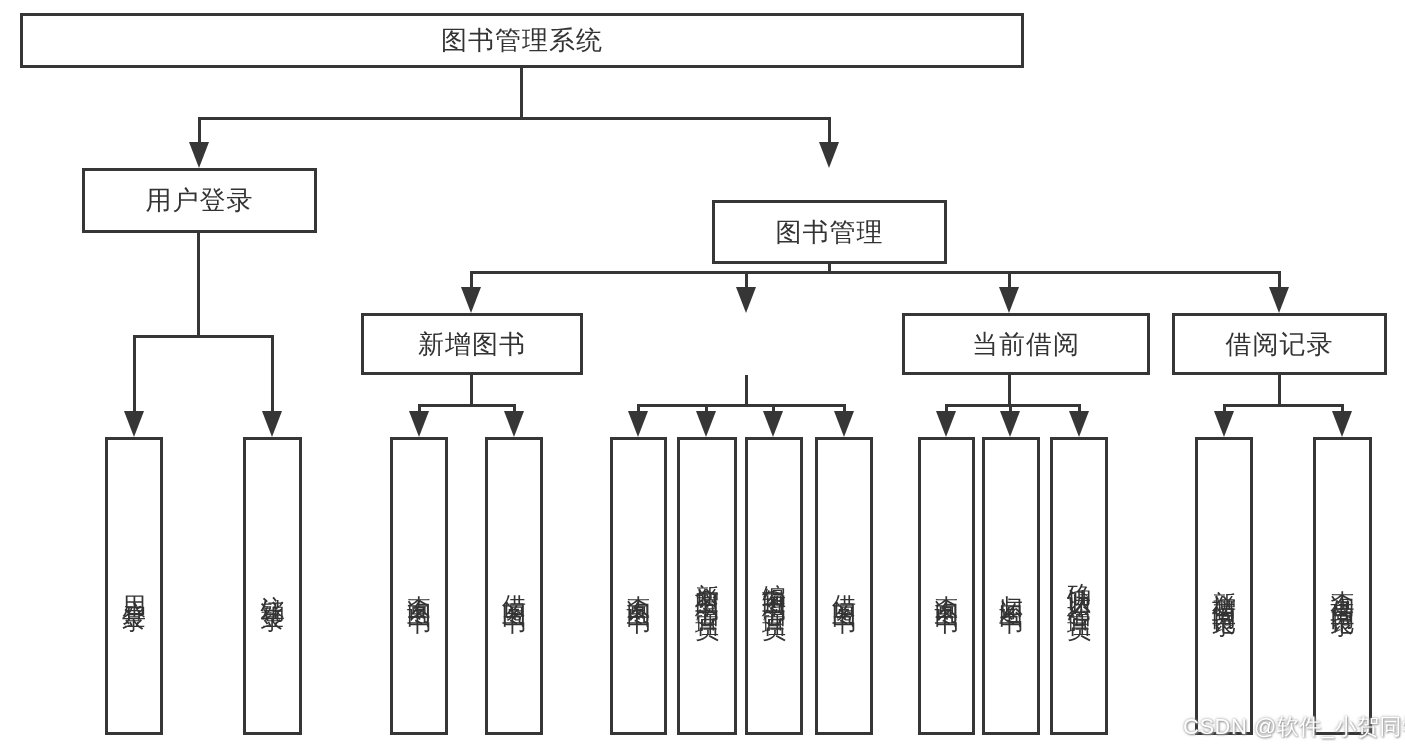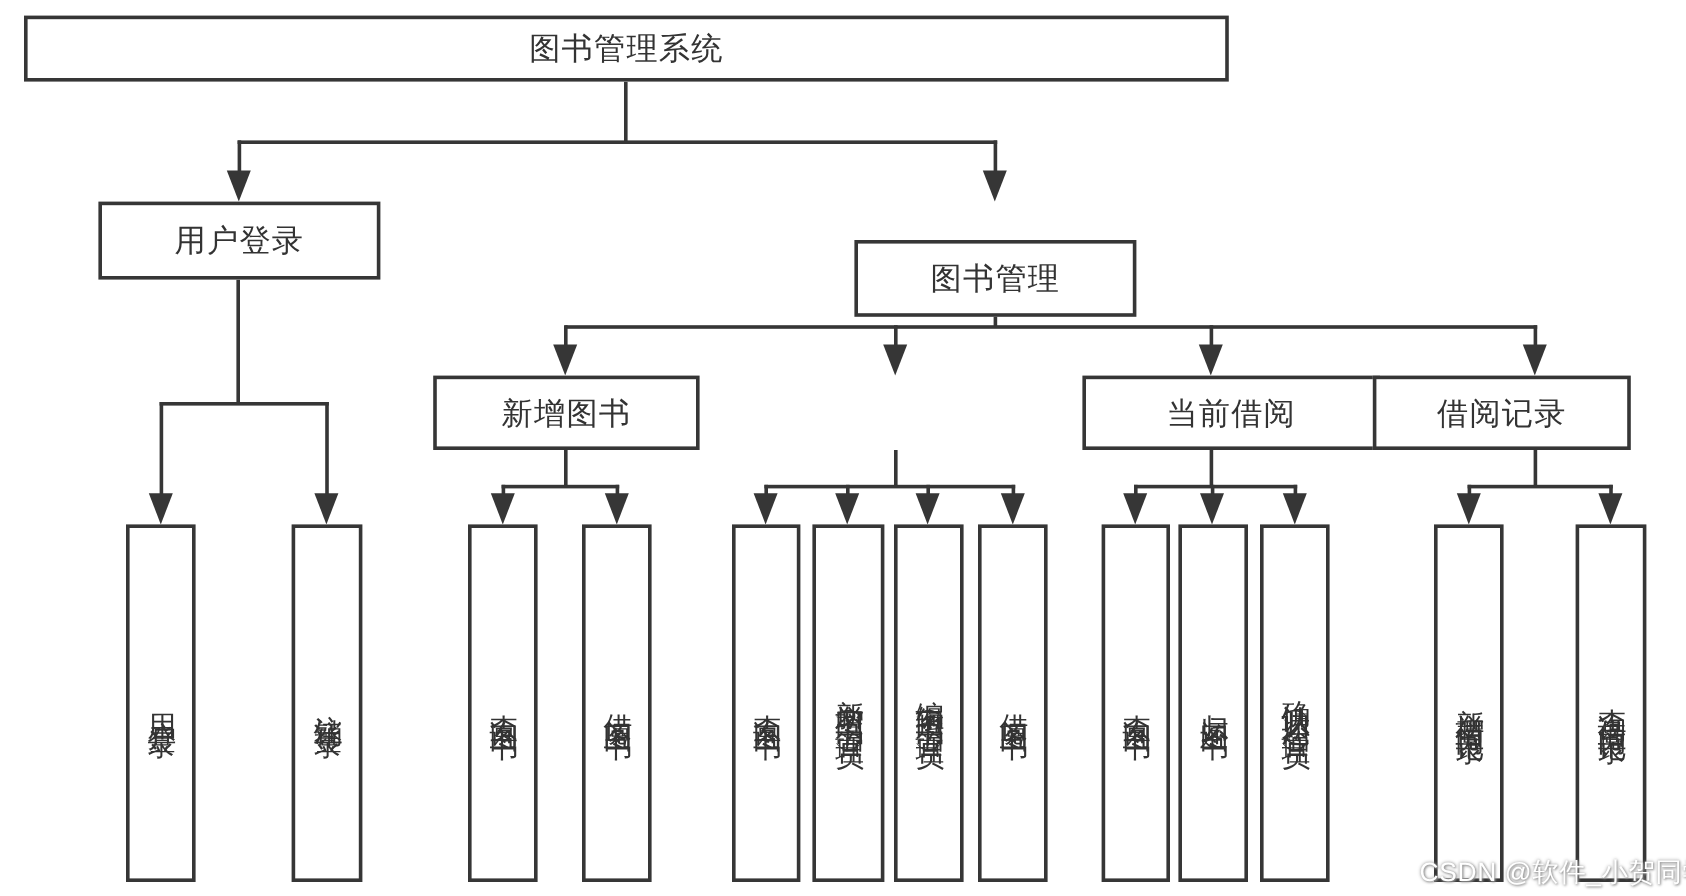--- a/index.html
+++ b/index.html
@@ -107,21 +107,21 @@
   <div class="arrowhead" style="left:999px;top:287px;"></div>
   <div class="vline" style="left:1278px;top:271px;height:20px;"></div>
   <div class="arrowhead" style="left:1269px;top:287px;"></div>
 
   <div class="node" style="left:361px;top:313px;width:222px;height:62px;">
     <span class="hlabel">新增图书</span>
   </div>
   <div class="node" style="left:902px;top:313px;width:248px;height:62px;">
     <span class="hlabel">当前借阅</span>
   </div>
-  <div class="node" style="left:1144px;top:313px;width:215px;height:62px;">
+  <div class="node" style="left:1172px;top:313px;width:215px;height:62px;">
     <span class="hlabel">借阅记录</span>
   </div>
 
   <div class="vline" style="left:470px;top:375px;height:31px;"></div>
   <div class="hline" style="left:418px;top:404px;width:98px;"></div>
   <div class="vline" style="left:418px;top:404px;height:12px;"></div>
   <div class="arrowhead" style="left:409px;top:411px;"></div>
   <div class="vline" style="left:513px;top:404px;height:12px;"></div>
   <div class="arrowhead" style="left:504px;top:411px;"></div>
 

